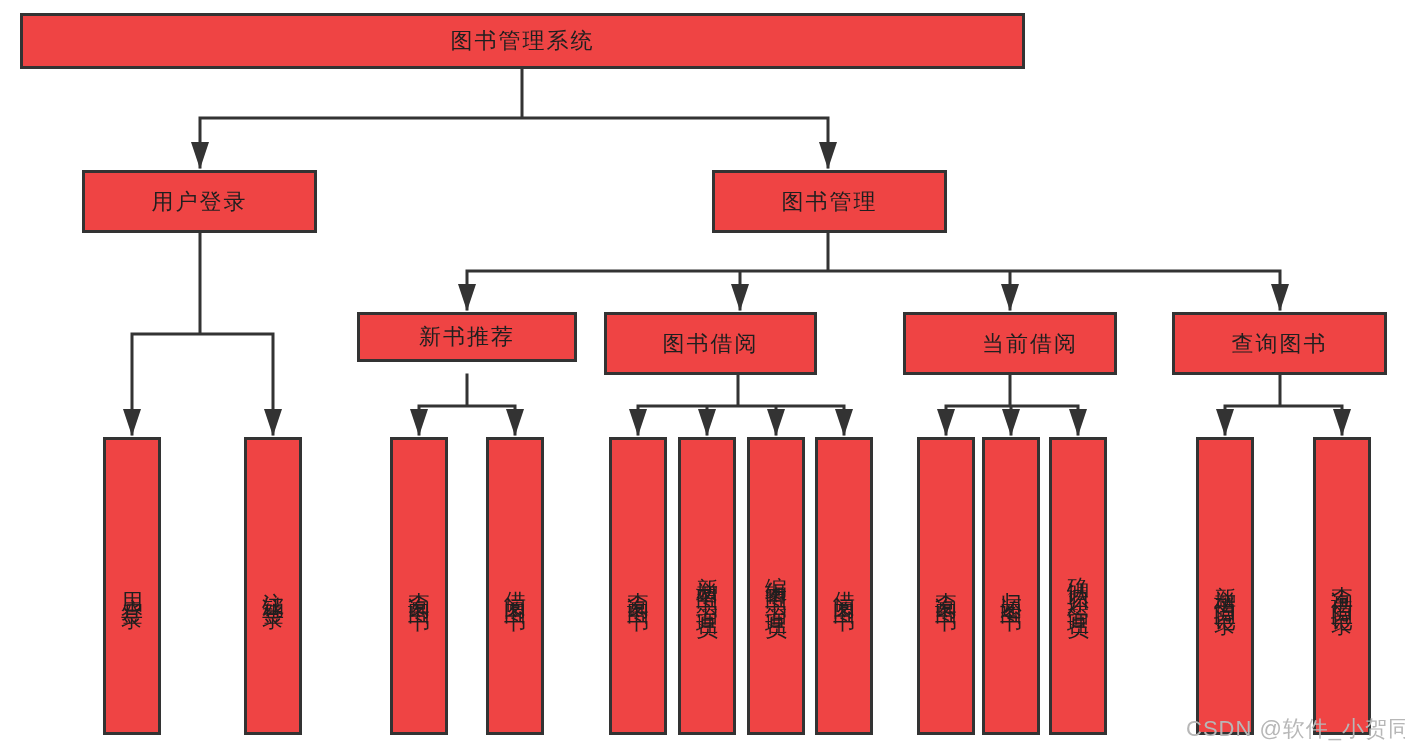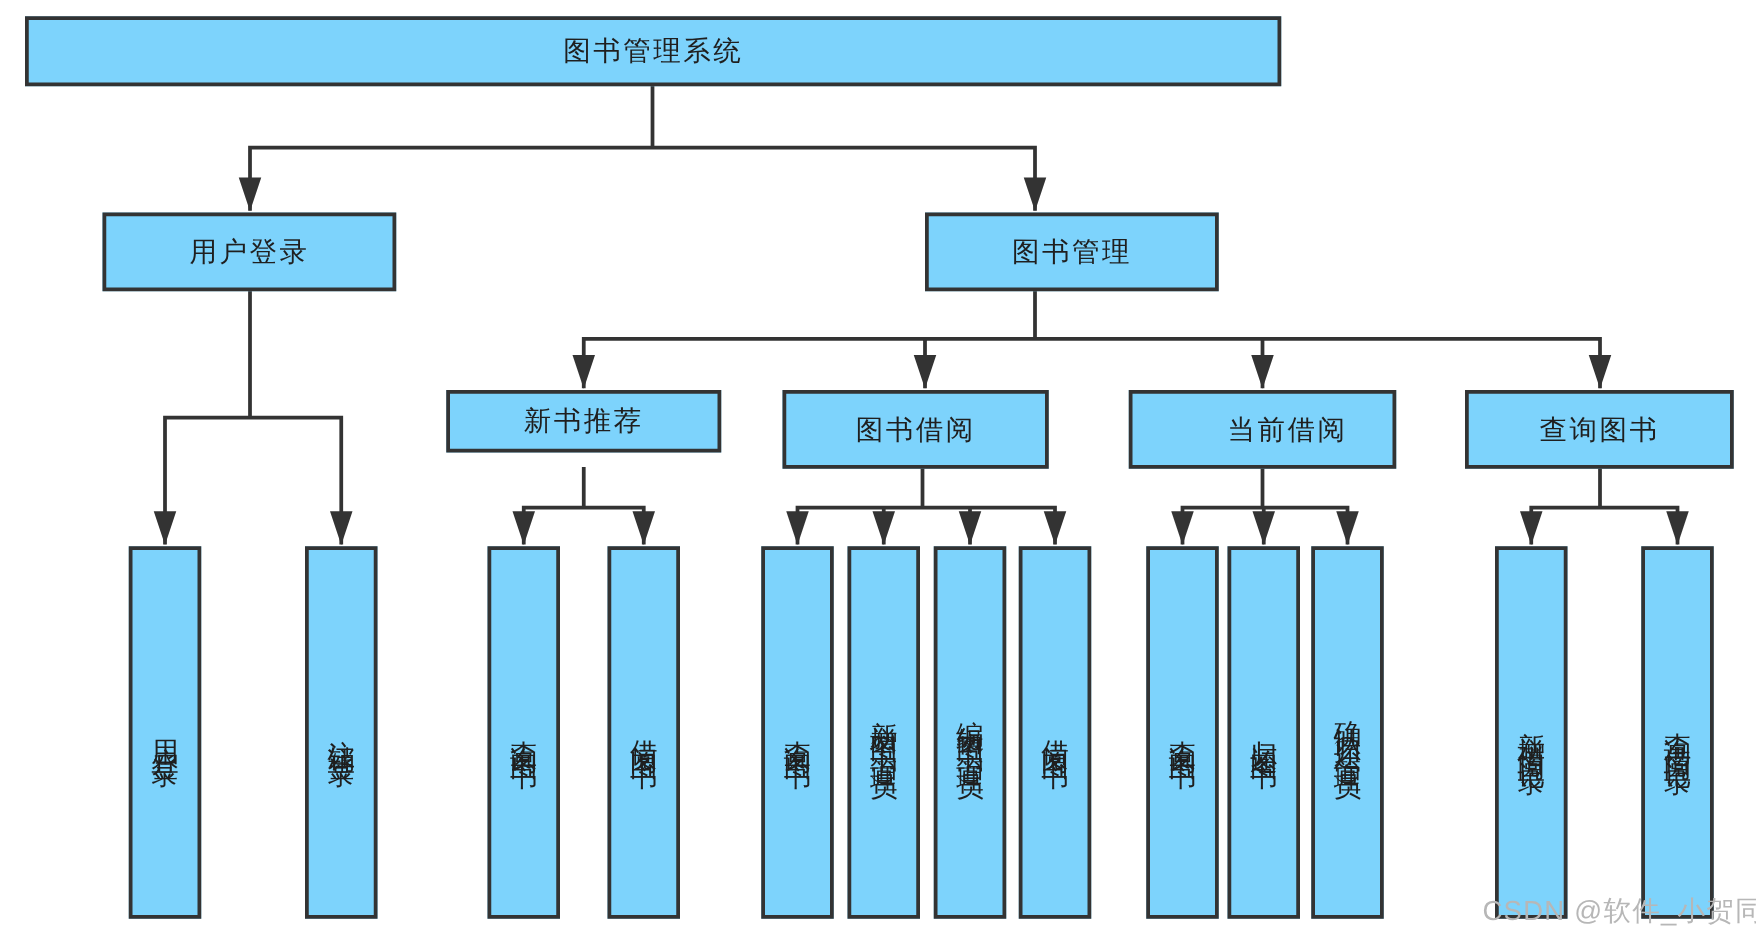--- a/index.html
+++ b/index.html
@@ -19,21 +19,21 @@
     position: absolute;
     left: 0;
     top: 0;
     width: 1405px;
     height: 747px;
     z-index: 1;
   }
   .box {
     position: absolute;
     box-sizing: border-box;
-    background: #7dd3fc;
+    background: #ef4444;
     border: 3px solid #333333;
     color: #1f1f1f;
     display: flex;
     align-items: center;
     justify-content: center;
     z-index: 2;
   }
   .hbox {
     font-size: 22px;
     letter-spacing: 2px;
@@ -109,28 +109,28 @@
     <polygon points="1333,409 1351,409 1342,436" fill="#333333"></polygon>
   </svg>
 
   <div class="box hbox" style="left:20px; top:13px; width:1005px; height:56px;">
     <span>图书管理系统</span>
   </div>
 
   <div class="box hbox" style="left:82px; top:170px; width:235px; height:63px;">
     <span>用户登录</span>
   </div>
-  <div class="box hbox" style="left:712px; top:170px; width:235px; height:63px;margin-left:28px;">
+  <div class="box hbox" style="left:712px; top:170px; width:235px; height:63px;">
     <span>图书管理</span>
   </div>
 
   <div class="box hbox" style="left:357px; top:312px; width:220px; height:50px;">
     <span>新书推荐</span>
   </div>
-  <div class="box hbox" style="left:626px; top:312px; width:213px; height:63px;text-align:center;">
+  <div class="box hbox" style="left:604px; top:312px; width:213px; height:63px;text-align:center;">
     <span>图书借阅</span>
   </div>
   <div class="box hbox" style="left:903px; top:312px; width:214px; height:63px;padding-left:40px;">
     <span>当前借阅</span>
   </div>
   <div class="box hbox" style="left:1172px; top:312px; width:215px; height:63px;">
     <span>查询图书</span>
   </div>
 
   <div class="box leaf" style="left:103px;">

